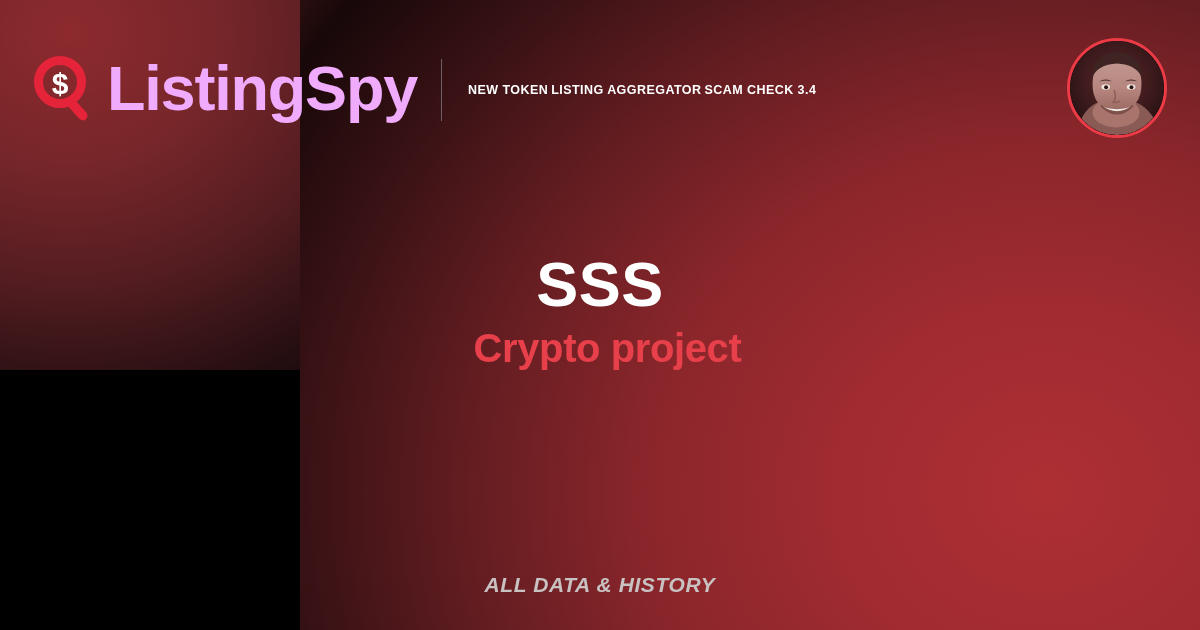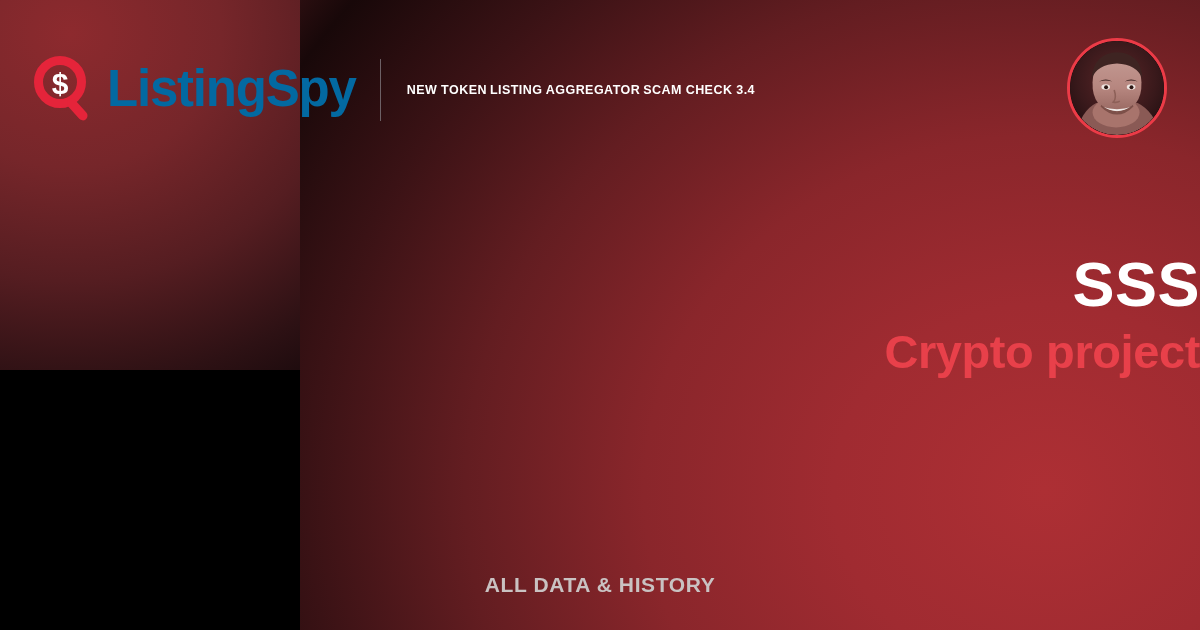--- a/index.html
+++ b/index.html
@@ -80,25 +80,25 @@
   }
 
   .logo-mark {
     width: 62px;
     height: 68px;
     display: block;
     flex: 0 0 auto;
   }
 
   .logo-wordmark {
-    font-size: 51px;
+    font-size: 63px;
     font-weight: 700;
     letter-spacing: -1.2px;
     line-height: 1;
-    color: #0369a1;
+    color: #f0abfc;
     white-space: nowrap;
     padding-bottom: 4px;
   }
 
   .header-divider {
     width: 1px;
     height: 62px;
     background: #6c6065;
     margin: 0 26px 0 24px;
     flex: 0 0 auto;
@@ -142,34 +142,34 @@
   }
 
   .avatar-photo svg { display: block; width: 100%; height: 100%; }
 
   
   .center {
     position: absolute;
     left: 0;
     right: 0;
     top: 252px;
-    text-align: right;
+    text-align: center;
     z-index: 4;
   }
 
   .token-symbol {
     font-size: 63px;
     font-weight: 700;
     letter-spacing: 0.5px;
     line-height: 1.02;
     color: #ffffff;
   }
 
   .token-kind {
-    font-size: 47px;
+    font-size: 40px;
     font-weight: 700;
     letter-spacing: -0.4px;
     line-height: 1.05;
     color: #e8404a;
     margin-top: 11px;
     padding-left: 15px;
   }
 
   
   .footer {
@@ -179,20 +179,21 @@
     bottom: 33px;
     text-align: center;
     z-index: 4;
   }
 
   .footer-text {
     font-size: 21px;
     font-weight: 700;
     letter-spacing: 0.6px;
     color: #c9c2c2;
+    font-style: italic;
   }
 </style>
 </head>
 <body>
 
 <div class="stage">
   <div class="glow glow-tl"></div>
   <div class="glow glow-br"></div>
 </div>
 

